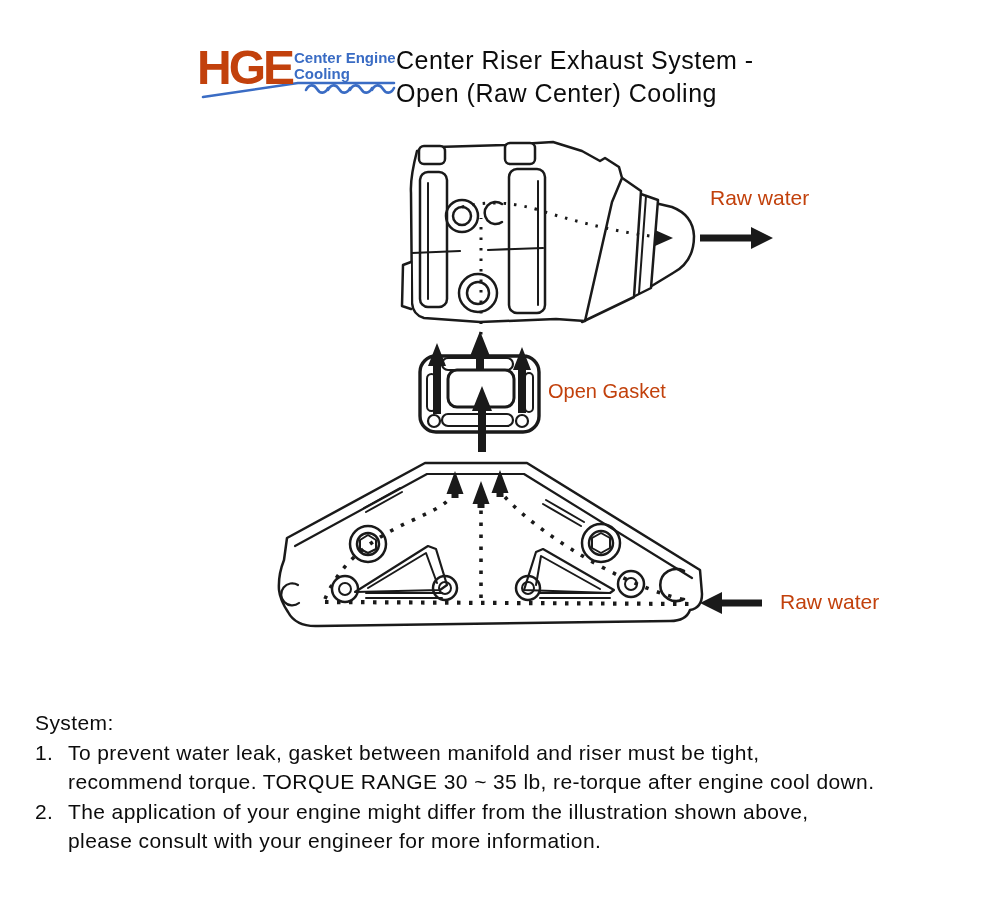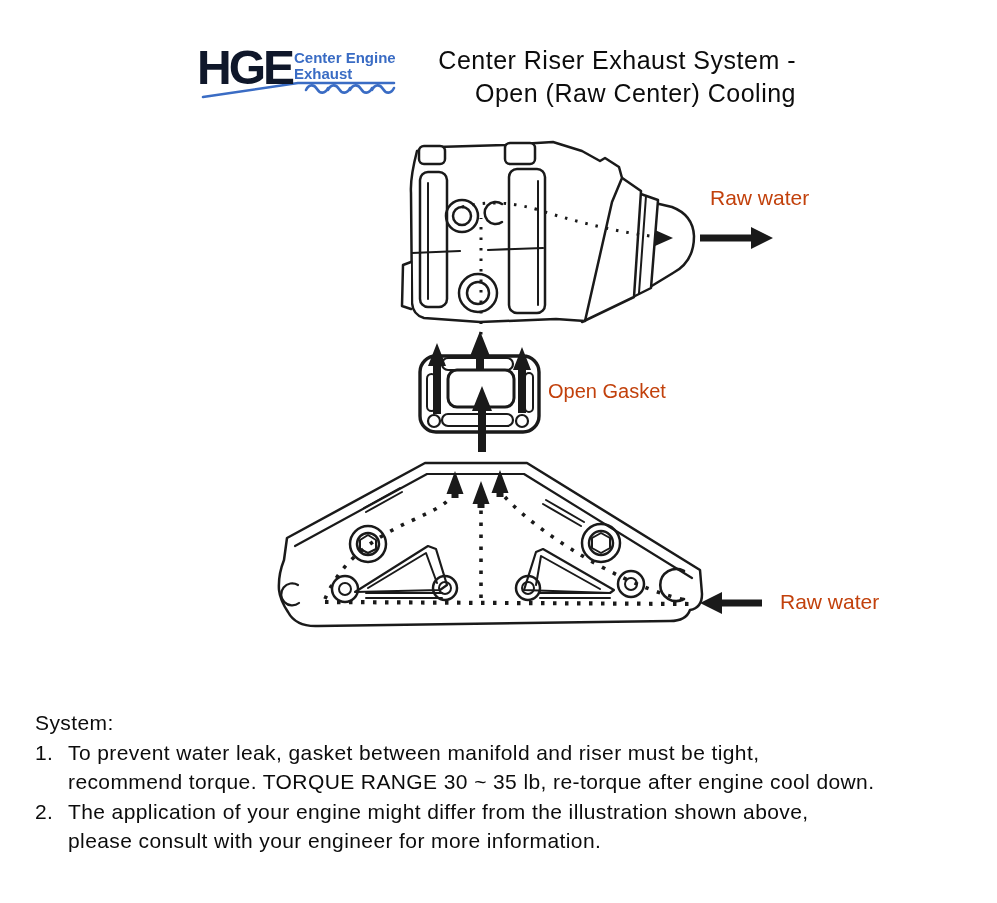--- a/index.html
+++ b/index.html
@@ -1,23 +1,23 @@
 <!DOCTYPE html>
 <html><head>
 <meta charset="utf-8">
 <style>
   html,body{margin:0;padding:0;background:#fff;}
   #canvas{position:relative;width:997px;height:903px;background:#ffffff;overflow:hidden;
           font-family:"Liberation Sans",sans-serif;color:#111;}
   #art{position:absolute;left:0;top:0;}
   .logo-acronym{position:absolute;left:197px;top:44px;font-size:48px;font-weight:bold;
-                letter-spacing:-3px;color:#0f172a;line-height:1;}
+                letter-spacing:-3px;color:#c2410c;line-height:1;}
   .logo-tagline{position:absolute;left:294px;top:50px;font-size:15px;font-weight:bold;
                 color:#3a6cc4;line-height:16px;white-space:nowrap;}
-  .title{position:absolute;left:396px;top:44px;width:400px;text-align:right;
+  .title{position:absolute;left:396px;top:44px;width:400px;text-align:left;
          font-size:25px;line-height:33px;letter-spacing:0.5px;color:#0c0c0c;}
   .dlabel{position:absolute;font-size:21px;color:#c2410c;white-space:nowrap;}
   .dlabel.gasket{font-size:20px;}
   .remarks{position:absolute;left:35px;top:708px;font-size:21px;line-height:29.5px;
            letter-spacing:0.4px;color:#0c0c0c;}
   .remark{display:flex;}
   .remark-num{width:33px;flex:0 0 33px;}
 </style>
 </head>
 <body>
@@ -134,21 +134,21 @@
         <polygon points="500,470 508.5,493 503.5,493 503.5,497 496.5,497 496.5,493 491.5,493"></polygon>
       </g>
     </g>
 
     <polygon points="700,603 722,592 722,599.5 762,599.5 762,606.5 722,606.5 722,614" fill="#1a1a1a" stroke="none"></polygon>
   </svg>
 
   <div class="logo-acronym">HGE</div>
   <div class="logo-tagline">
     <div>Center Engine</div>
-    <div>Exhaust</div>
+    <div>Cooling</div>
   </div>
 
   <div class="title">
     <div>Center Riser Exhaust System -</div>
     <div>Open (Raw Center) Cooling</div>
   </div>
 
   <div class="dlabel" style="left:710px;top:186px;">Raw water</div>
   <div class="dlabel gasket" style="left:548px;top:380px;">Open Gasket</div>
   <div class="dlabel" style="left:780px;top:590px;">Raw water</div>

